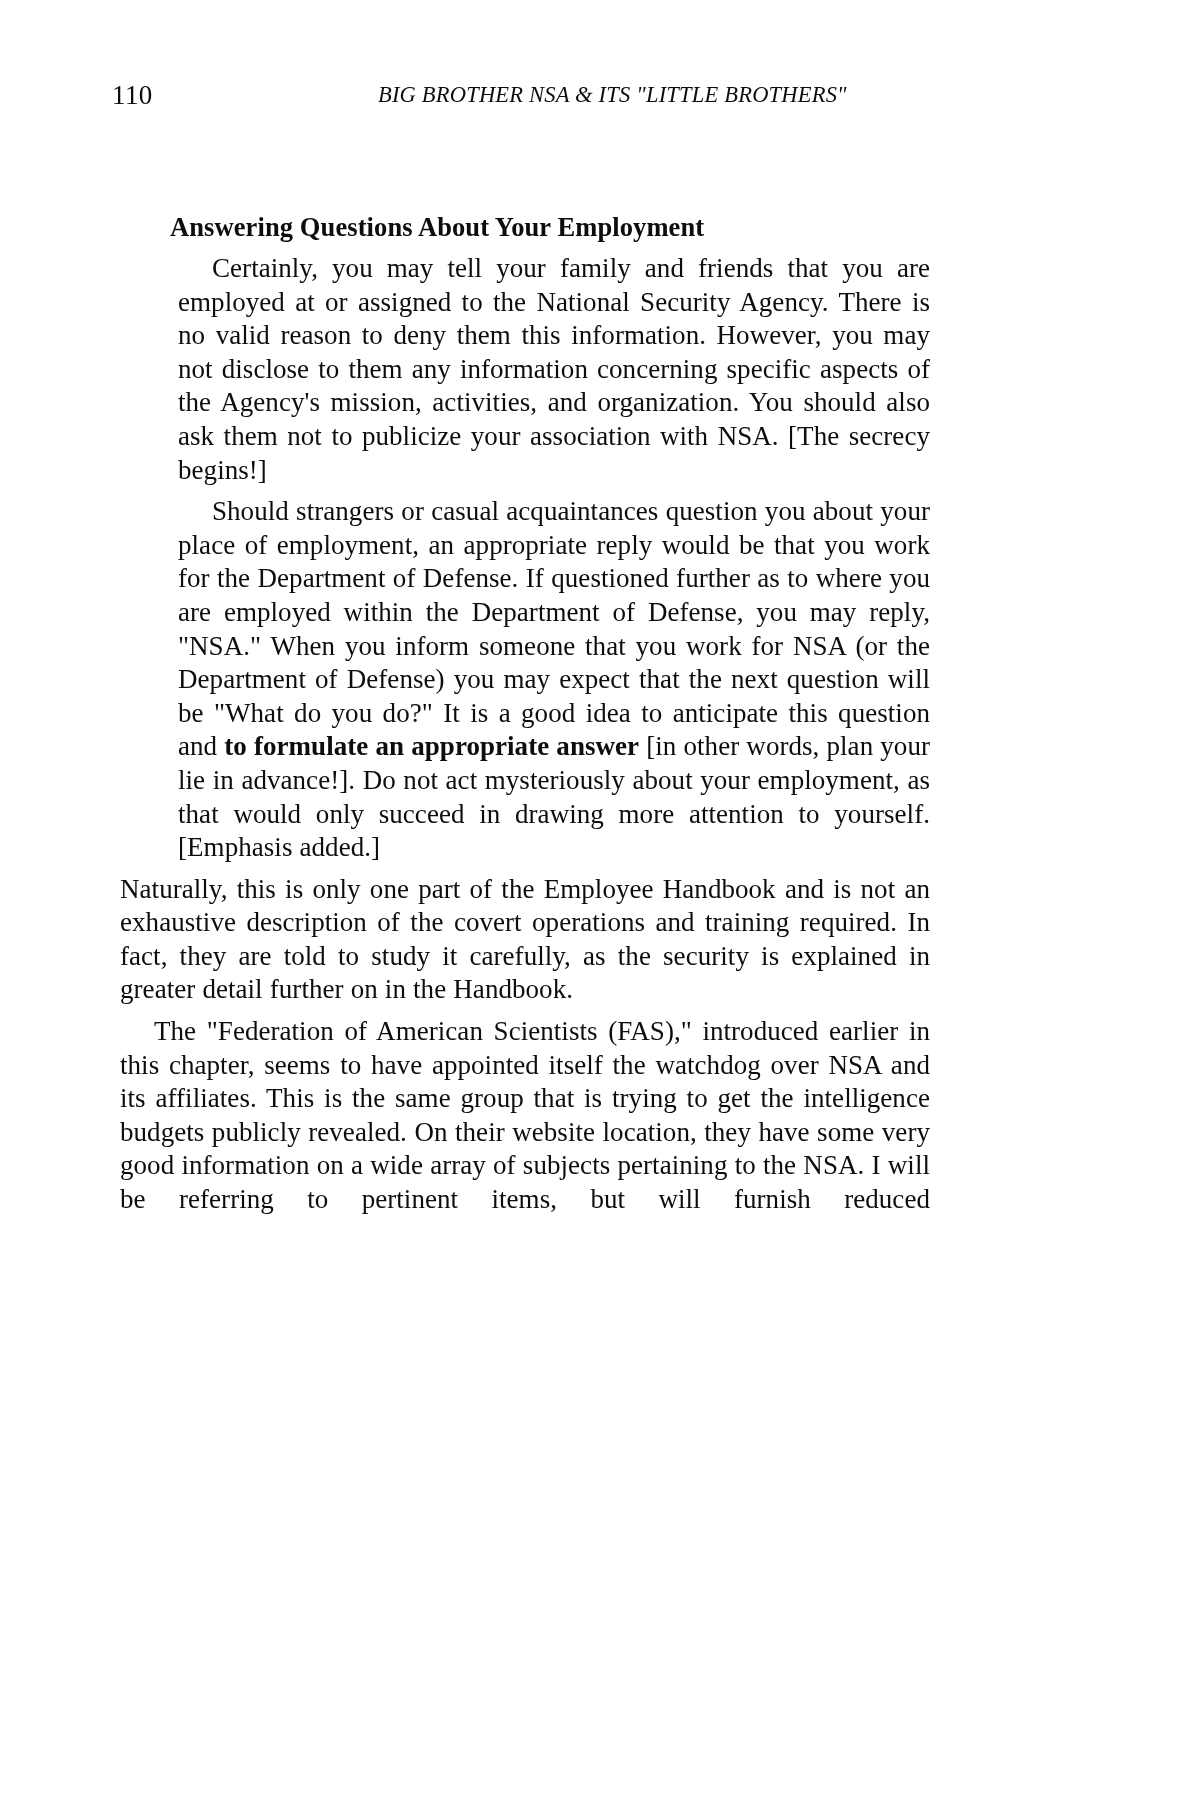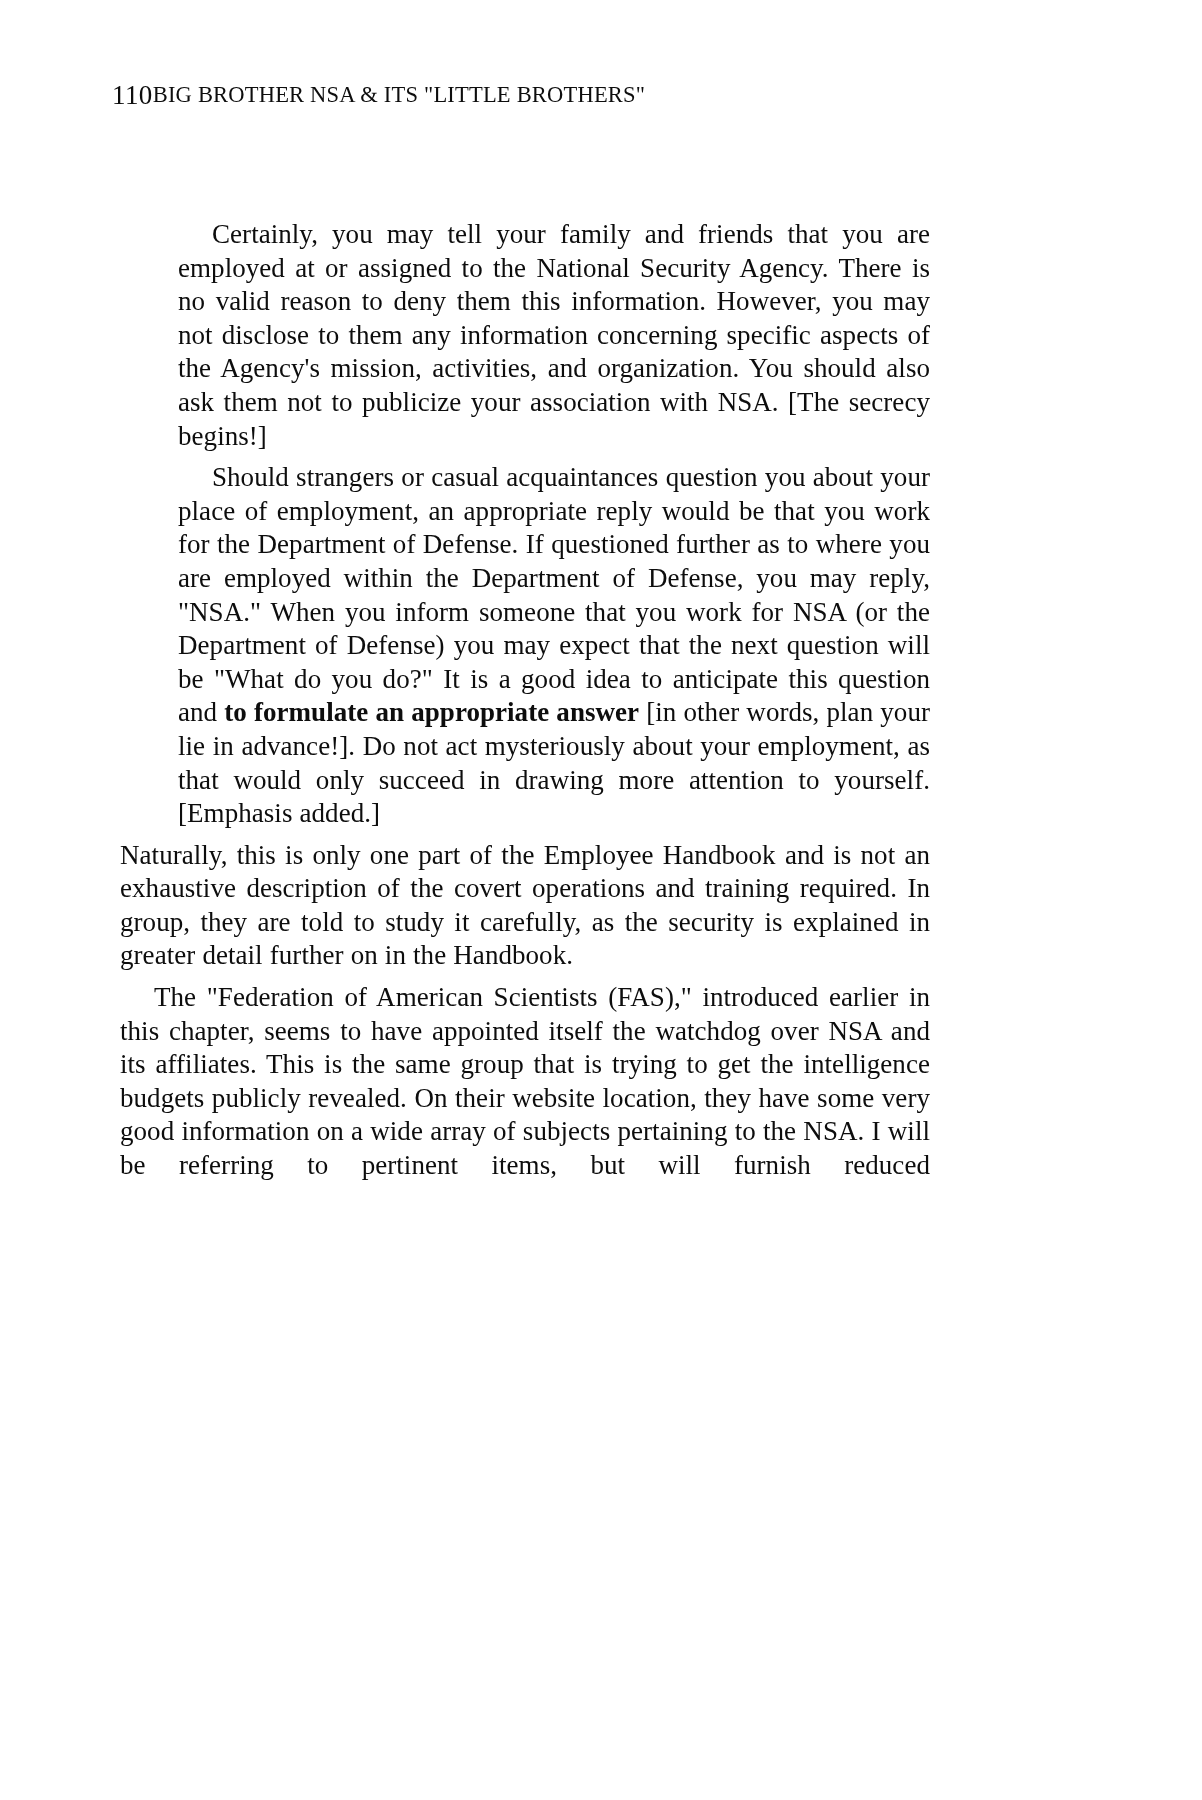--- a/index.html
+++ b/index.html
@@ -28,26 +28,27 @@
     display: flex;
     align-items: flex-start;
   }
   .folio {
     font-size: 27px;
     line-height: 34px;
     letter-spacing: 0.4px;
   }
   .head-title {
     flex: 1;
-    text-align: left;
+    text-align: center;
     font-size: 22.5px;
     line-height: 34px;
     letter-spacing: 0.2px;
     padding-right: 18px;
     white-space: nowrap;
+    font-style: italic;
   }
 
   
   .body-col {
     position: absolute;
     top: 210px;
     left: 112px;
     width: 826px;
   }
 
@@ -107,25 +108,26 @@
 <div class="page">
 
   <div class="running-head">
     <span class="folio">110</span>
     <span class="head-title">BIG BROTHER NSA &amp; ITS "LITTLE BROTHERS"</span>
   </div>
 
   <div class="body-col">
 
     <div class="blockquote">
+      <div class="sub-head">Answering Questions About Your Employment</div>
 
       <p class="just indent-first">Certainly, you may tell your family and friends that you are employed at or assigned to the National Security Agency. There is no valid reason to deny them this information. However, you may not disclose to them any information concerning specific aspects of the Agency's mission, activities, and organization. You should also ask them not to publicize your association with NSA. [The secrecy begins!]</p>
 
       <p class="just indent-first"><span>Should strangers or casual acquaintances question you about your place of employment, an appropriate reply would be that you work for the Department of Defense. If questioned further as to where you are employed within the Department of Defense, you may reply, "NSA." When you inform someone that you work for NSA (or the Department of Defense) you may expect that the next question will be "What do you do?" It is a good idea to anticipate this question and </span><b>to formulate an appropriate answer</b><span> [in other words, plan your lie in advance!]. Do not act mysteriously about your employment, as that would only succeed in drawing more attention to yourself. [Emphasis added.]</span></p>
     </div>
 
-    <p class="just gap-para">Naturally, this is only one part of the Employee Handbook and is not an exhaustive description of the covert operations and training required. In group, they are told to study it carefully, as the security is explained in greater detail further on in the Handbook.</p>
+    <p class="just gap-para">Naturally, this is only one part of the Employee Handbook and is not an exhaustive description of the covert operations and training required. In fact, they are told to study it carefully, as the security is explained in greater detail further on in the Handbook.</p>
 
 
     <p class="just indent-first last-ragged">The "Federation of American Scientists (FAS)," introduced earlier in this chapter, seems to have appointed itself the watchdog over NSA and its affiliates. This is the same group that is trying to get the intelligence budgets publicly revealed. On their website location, they have some very good information on a wide array of subjects pertaining to the NSA. I will be referring to pertinent items, but will furnish reduced</p>
 
   </div>
 </div>
 
 </body></html>

